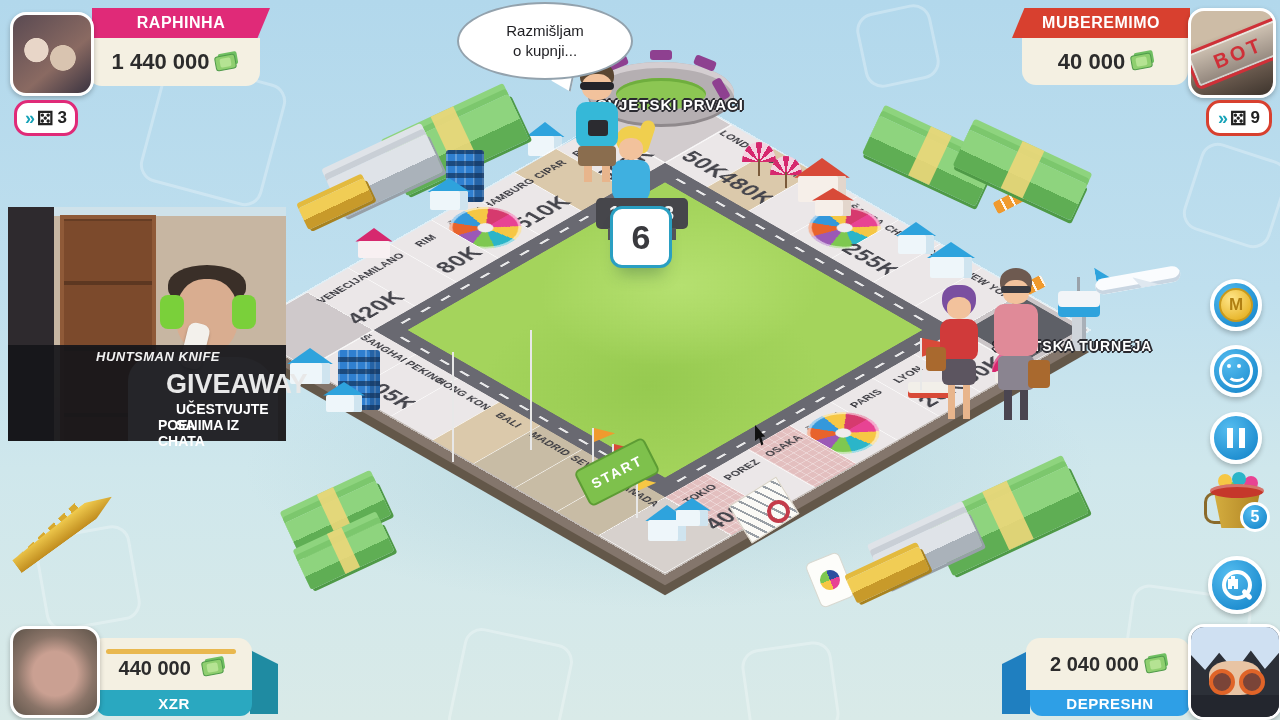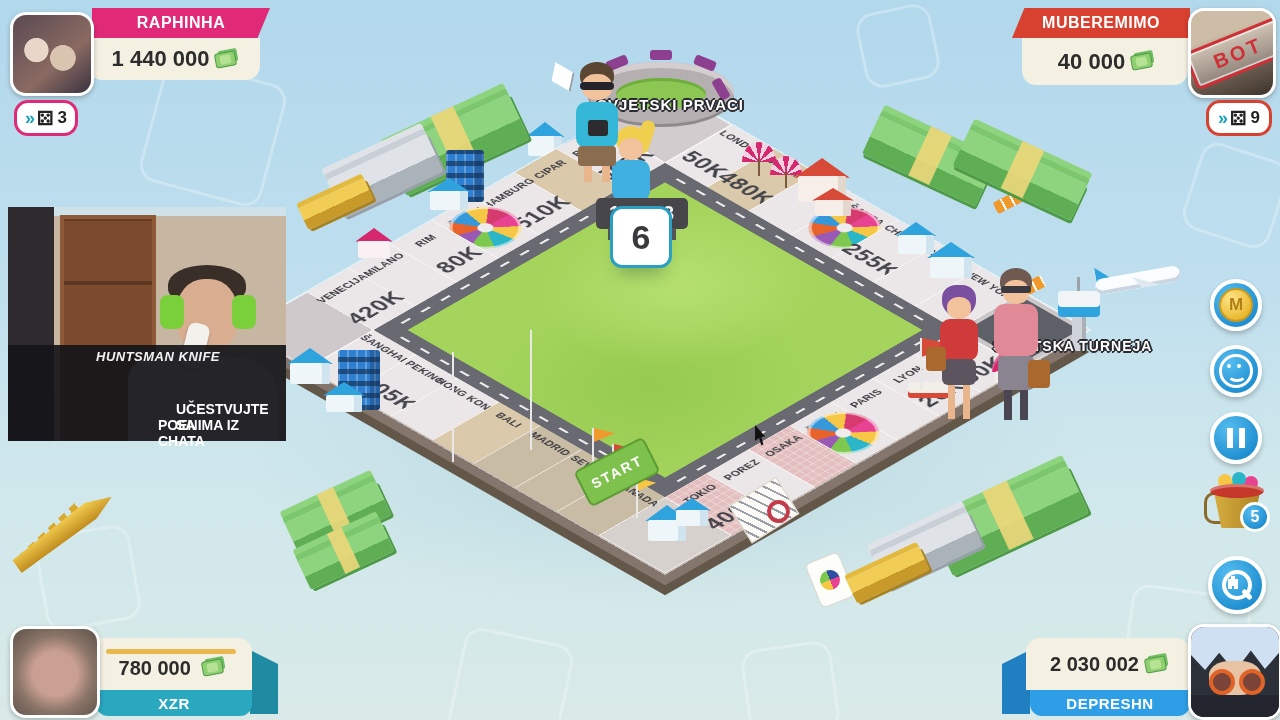--- a/index.html
+++ b/index.html
@@ -525,33 +525,37 @@
     <div style="left:19px;top:12px;width:26px;height:24px;background:#f2c29c;border-radius:45%"></div>
     <div style="left:17px;top:18px;width:30px;height:7px;background:#3a3a40;border-radius:3px"></div>
     <div style="left:10px;top:36px;width:44px;height:52px;background:#e08a98;border-radius:10px"></div>
     <div style="left:14px;top:88px;width:36px;height:34px;background:#8a8490;border-radius:5px"></div>
     <div style="left:20px;top:122px;width:8px;height:30px;background:#4a4550"></div>
     <div style="left:36px;top:122px;width:8px;height:30px;background:#4a4550"></div>
     <div style="left:44px;top:92px;width:22px;height:28px;background:#a9692e;border-radius:4px"></div>
   </div>
 
   <div class="btail"></div>
+  <div class="bubble">
+    <span>Razmišljam</span>
+    <span>o kupnji...</span>
+  </div>
 
   <div class="scoreboard">
       <span>114.53</span>
     </div>
   <div class="dicecard">
       <span>6</span>
     </div>
 
   <div class="pcard">
     <div class="hdr" style="left: 92px; top: 8px; width: 178px; height: 30px; clip-path: polygon(0px 0px, 100% 0px, 93% 100%, 0px 100%); background: rgb(224, 42, 120);">
       <span>RAPHINHA</span>
       </div>
-    <div class="bdy" style="left:88px;top:38px;width:172px;height:42px;border-radius:0 0 14px 14px">
+    <div class="bdy" style="left:88px;top:38px;width:172px;height:48px;border-radius:0 0 14px 14px">
       <span>1 440 000</span>
       <span class="cash"></span>
       </div>
     <div class="ava" style="left:10px;top:12px;width:78px;height:78px;background:
       radial-gradient(circle at 30% 45%,#e8d6c8 0 17%,rgba(0,0,0,0) 18%),
       radial-gradient(circle at 64% 55%,#d9c4b0 0 19%,rgba(0,0,0,0) 20%),
       linear-gradient(140deg,#5a4a52,#8a6a62 60%,#3a3340)"></div>
   </div>
   <div class="badge" style="left:14px;top:100px;width:58px;height:30px;border:3px solid #e02a78">
     <span class="ff">››</span>
@@ -574,34 +578,34 @@
   <div class="badge" style="left:1206px;top:100px;width:60px;height:30px;border:3px solid #d8402f">
     <span class="ff">››</span>
     <span class="die">⚄</span>
     <span>9</span>
   </div>
 
   <div class="pcard">
     <div class="wing" style="left:250px;top:650px;width:28px;height:64px;background:#1f8ba2;clip-path:polygon(0 0,100% 22%,100% 100%,0 100%)"></div>
     <div class="bdy" style="left:90px;top:638px;width:162px;height:52px;border-radius:14px 14px 0 0;flex-direction:column;gap:3px;font-size:20px">
       <div style="width:130px;height:5px;background:#e9b84f;border-radius:3px"></div>
-      <div><span>780 000</span>
+      <div><span>440 000</span>
       <span class="cash"></span></div>
       </div>
     <div class="hdr" style="left: 96px; top: 690px; width: 156px; height: 26px; border-radius: 0px 0px 12px 12px; font-size: 15px; background: rgb(42, 168, 192);">
       <span>XZR</span>
       </div>
     <div class="ava" style="left:10px;top:626px;width:84px;height:86px;background:
       radial-gradient(circle at 50% 52%,#caa092 0 36%,#8a7468 62%,#5c5248)"></div>
   </div>
 
   <div class="pcard">
     <div class="wing" style="left:1002px;top:650px;width:28px;height:64px;background:#1f7fc0;clip-path:polygon(0 22%,100% 0,100% 100%,0 100%)"></div>
     <div class="bdy" style="left:1026px;top:638px;width:164px;height:52px;border-radius:14px 14px 0 0;font-size:20px">
-      <span>2 030 002</span>
+      <span>2 040 000</span>
       <span class="cash"></span>
       </div>
     <div class="hdr" style="left: 1030px; top: 690px; width: 160px; height: 26px; border-radius: 0px 0px 12px 12px; font-size: 15px; background: rgb(46, 159, 230);">
       <span>DEPRESHN</span>
       </div>
     <div class="ava" style="left:1188px;top:624px;width:88px;height:90px;background:#2c3038">
       <div style="position:absolute;left:0;top:0;width:100%;height:52%;background:#cfe0f2;clip-path:polygon(0 0,100% 0,100% 55%,84% 90%,68% 50%,50% 95%,32% 55%,16% 92%,0 60%)"></div>
       <div style="position:absolute;left:18px;top:34px;width:52px;height:34px;background:#e8c4a4;border-radius:40%"></div>
       <div style="position:absolute;left:18px;top:42px;width:18px;height:18px;border:4px solid #e06428;border-radius:50%;background:#7a4438"></div>
       <div style="position:absolute;left:48px;top:42px;width:18px;height:18px;border:4px solid #e06428;border-radius:50%;background:#7a4438"></div>
@@ -615,20 +619,21 @@
       <div class="door"></div>
       <div class="guy-body"></div>
         <div class="guy-hair"></div>
         <div class="guy-head"></div>
       <div class="headset"></div>
         <div class="headset2"></div>
       <div class="bottle"></div>
     </div>
     <div class="gbanner">
       <div class="gb-top">HUNTSMAN KNIFE</div>
+      <div class="gb-give">GIVEAWAY</div>
       <div class="gb-l1">UČESTVUJTE SA</div>
       <div class="gb-l2">POENIMA IZ CHATA</div>
       <div class="knife">
           <div class="teeth"></div>
           <div class="blade"></div>
         </div>
     </div>
   </div>
 
   <div class="sbtn" style="left:1210px;top:279px">

